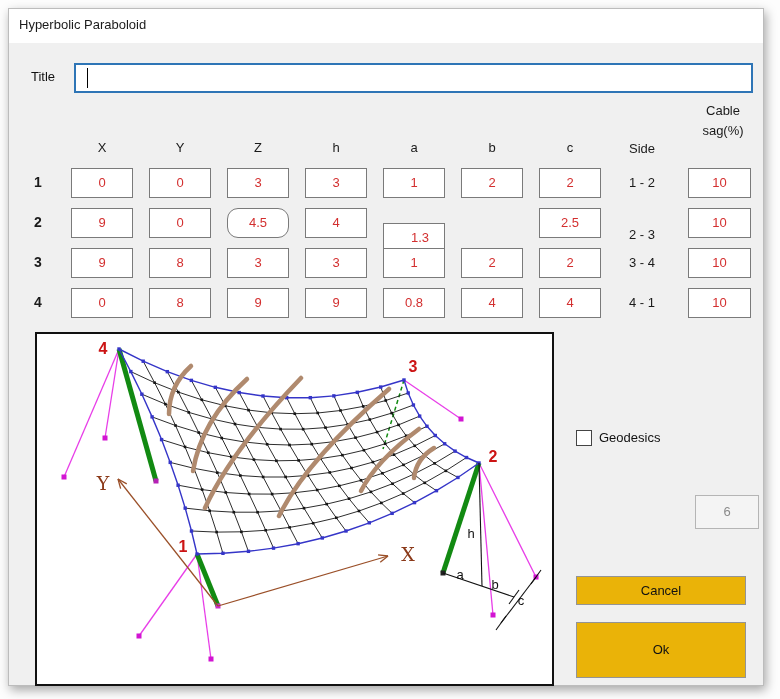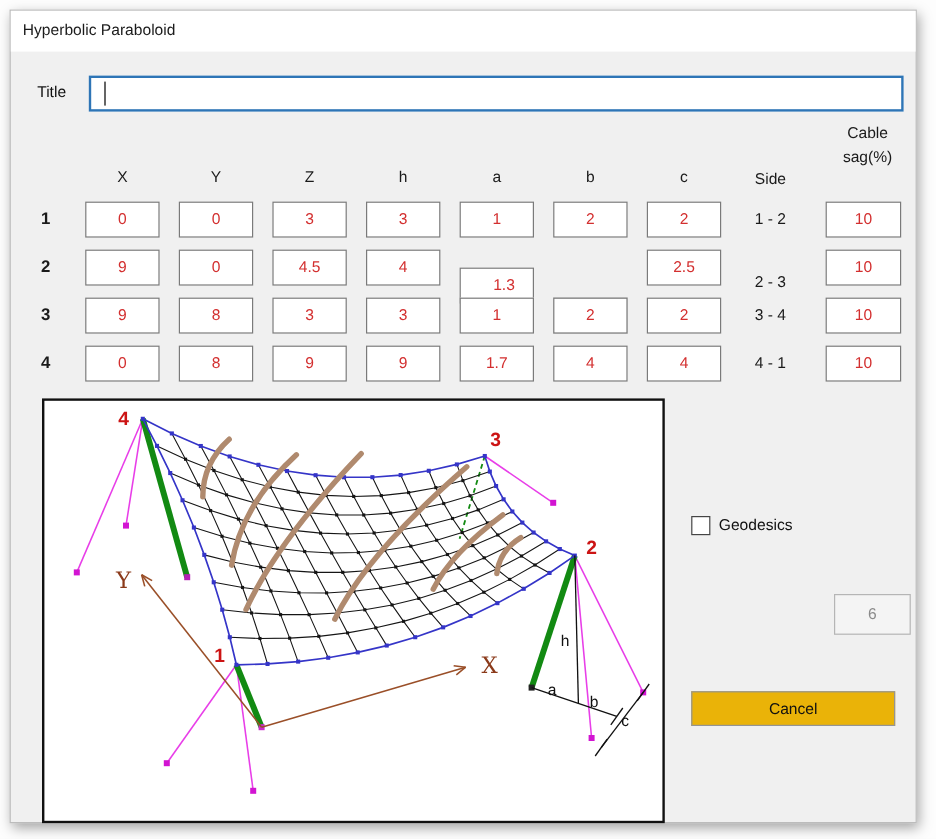--- a/index.html
+++ b/index.html
@@ -64,21 +64,21 @@
       <div class="cellbox" style="left: 218px; top: 159px; width: 62px; height: 30px;">3</div>
       <div class="cellbox" style="left: 296px; top: 159px; width: 62px; height: 30px;">3</div>
       <div class="cellbox" style="left: 374px; top: 159px; width: 62px; height: 30px;">1</div>
       <div class="cellbox" style="left: 452px; top: 159px; width: 62px; height: 30px;">2</div>
       <div class="cellbox" style="left: 530px; top: 159px; width: 62px; height: 30px;">2</div>
       <div class="sidelabel" style="left: 597px; top: 166px; width: 72px;">1 - 2</div>
       <div class="cellbox" style="left: 679px; top: 159px; width: 63px; height: 30px;">10</div>
       <div class="rownum" style="left: 12px; top: 205px; width: 34px;">2</div>
       <div class="cellbox" style="left: 62px; top: 199px; width: 62px; height: 30px;">9</div>
       <div class="cellbox" style="left: 140px; top: 199px; width: 62px; height: 30px;">0</div>
-      <div class="cellbox" style="left: 218px; top: 199px; width: 62px; height: 30px;">4.5</div>
+      <div class="cellbox" style="left: 218px; top: 199px; width: 62px; height: 30px; border-radius: 11px;">4.5</div>
       <div class="cellbox" style="left: 296px; top: 199px; width: 62px; height: 30px;">4</div>
       <div class="cellbox" style="left: 374px; top: 214px; width: 62px; height: 30px; padding-left: 12px;">1.3</div>
       <div class="cellbox" style="left: 452px; top: 199px; width: 62px; height: 30px; margin-top: 40px;">2.6</div>
       <div class="cellbox" style="left: 530px; top: 199px; width: 62px; height: 30px;">2.5</div>
       <div class="sidelabel" style="left: 597px; top: 218px; width: 72px;">2 - 3</div>
       <div class="cellbox" style="left: 679px; top: 199px; width: 63px; height: 30px;">10</div>
       <div class="rownum" style="left: 12px; top: 245px; width: 34px;">3</div>
       <div class="cellbox" style="left: 62px; top: 239px; width: 62px; height: 30px;">9</div>
       <div class="cellbox" style="left: 140px; top: 239px; width: 62px; height: 30px;">8</div>
       <div class="cellbox" style="left: 218px; top: 239px; width: 62px; height: 30px;">3</div>
@@ -86,21 +86,21 @@
       <div class="cellbox" style="left: 374px; top: 239px; width: 62px; height: 30px;">1</div>
       <div class="cellbox" style="left: 452px; top: 239px; width: 62px; height: 30px;">2</div>
       <div class="cellbox" style="left: 530px; top: 239px; width: 62px; height: 30px;">2</div>
       <div class="sidelabel" style="left: 597px; top: 246px; width: 72px;">3 - 4</div>
       <div class="cellbox" style="left: 679px; top: 239px; width: 63px; height: 30px;">10</div>
       <div class="rownum" style="left: 12px; top: 285px; width: 34px;">4</div>
       <div class="cellbox" style="left: 62px; top: 279px; width: 62px; height: 30px;">0</div>
       <div class="cellbox" style="left: 140px; top: 279px; width: 62px; height: 30px;">8</div>
       <div class="cellbox" style="left: 218px; top: 279px; width: 62px; height: 30px;">9</div>
       <div class="cellbox" style="left: 296px; top: 279px; width: 62px; height: 30px;">9</div>
-      <div class="cellbox" style="left: 374px; top: 279px; width: 62px; height: 30px;">1.7</div>
+      <div class="cellbox" style="left: 374px; top: 279px; width: 62px; height: 30px;">0.8</div>
       <div class="cellbox" style="left: 452px; top: 279px; width: 62px; height: 30px;">4</div>
       <div class="cellbox" style="left: 530px; top: 279px; width: 62px; height: 30px;">4</div>
       <div class="sidelabel" style="left: 597px; top: 286px; width: 72px;">4 - 1</div>
       <div class="cellbox" style="left: 679px; top: 279px; width: 63px; height: 30px;">10</div>
     </div>
 
   <div class="saghdr">
     <div>Cable</div>
     <div>sag(%)</div>
   </div>
@@ -311,13 +311,14 @@
         <text x="148" y="220" font-size="16" fill="#cc1414" text-anchor="middle" font-family="&quot;Liberation Sans&quot;,sans-serif" font-weight="bold">1</text>
       </svg>
   </div>
 
   <div class="checkbox"></div>
   <span class="checkbox-label">Geodesics</span>
 
   <div class="numinput">6</div>
 
   <div class="btn btn-cancel">Cancel</div>
+  <div class="btn btn-ok">Ok</div>
 </div>
 
 </body></html>

